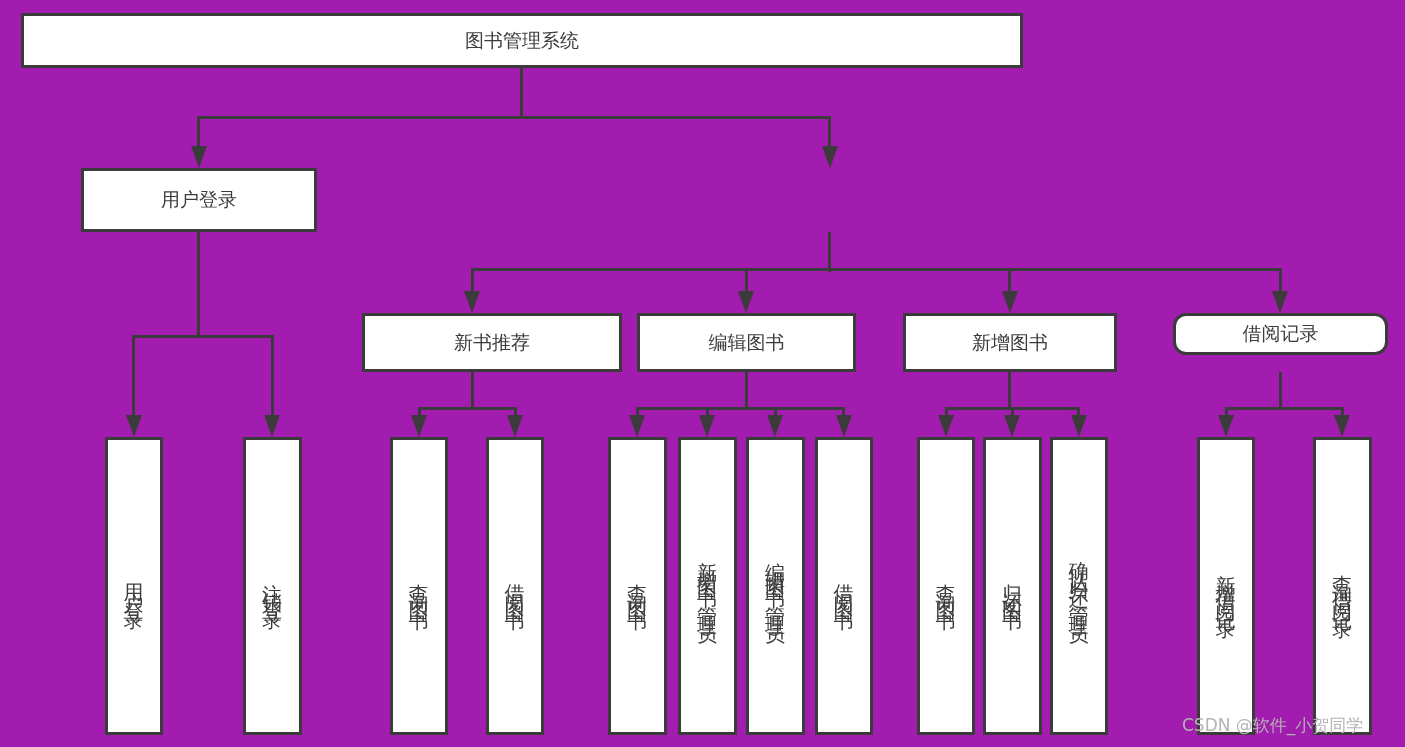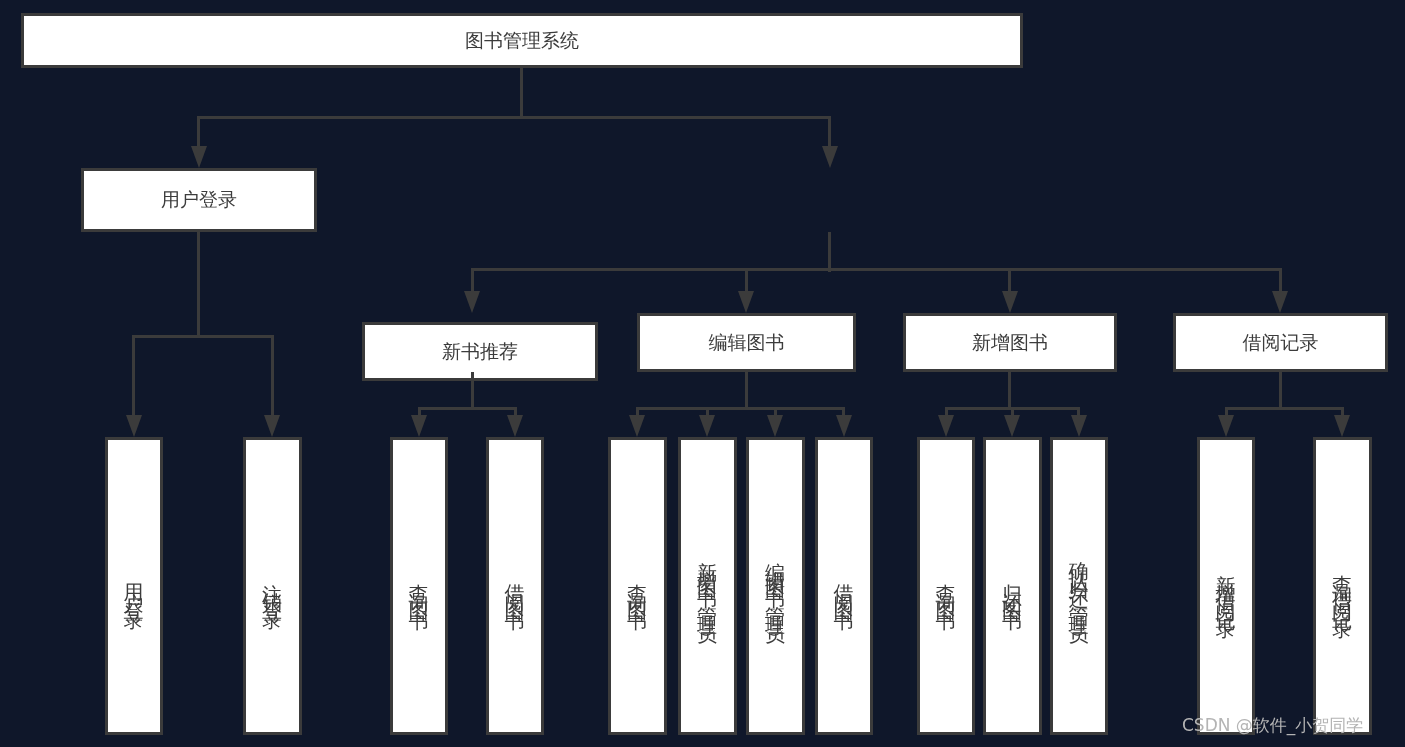--- a/index.html
+++ b/index.html
@@ -1,17 +1,17 @@
 <!DOCTYPE html>
 <html><head>
 <meta charset="utf-8">
 <style>
   html,body { margin:0; padding:0; background:#ffffff; }
   .canvas {
-    position:relative; width:1405px; height:747px; background:#0f172a;
+    position:relative; width:1405px; height:747px; background:#a21caf;
     font-family:"DejaVu Sans","Liberation Sans",sans-serif;
     color:#3c3c3c; overflow:hidden;
   }
   .box {
     position:absolute; box-sizing:border-box;
     border:3px solid #3b3b3b; background:#ffffff;
     display:flex; align-items:center; justify-content:center;
     font-size:19px; color:#3c3c3c; text-align:center;
   }
   .vbox {
@@ -37,33 +37,33 @@
 
   <div class="box" style="left:21px;  top:13px;  width:1002px; height:55px;">
     <span>图书管理系统</span>
   </div>
 
   <div class="box" style="left:81px;  top:168px; width:236px; height:64px;">
     <span>用户登录</span>
   </div>
 
 
-  <div class="box" style="left:362px; top:322px; width:236px; height:59px;">
+  <div class="box" style="left:362px; top:313px; width:260px; height:59px;">
     <span>新书推荐</span>
   </div>
 
   <div class="box" style="left:637px; top:313px; width:219px; height:59px;">
     <span>编辑图书</span>
   </div>
 
   <div class="box" style="left:903px; top:313px; width:214px; height:59px;">
     <span>新增图书</span>
   </div>
 
-  <div class="box" style="left:1173px; top:313px; width:215px; height:59px;">
+  <div class="box" style="left:1173px; top:313px; width:215px; height:42px;border-radius:13px;">
     <span>借阅记录</span>
   </div>
 
   <div class="box vbox" style="left:105px; top:437px; width:58px; height:298px;">
     <span>用户登录</span>
   </div>
   <div class="box vbox" style="left:243px; top:437px; width:59px; height:298px;">
     <span>注销登录</span>
   </div>
 

